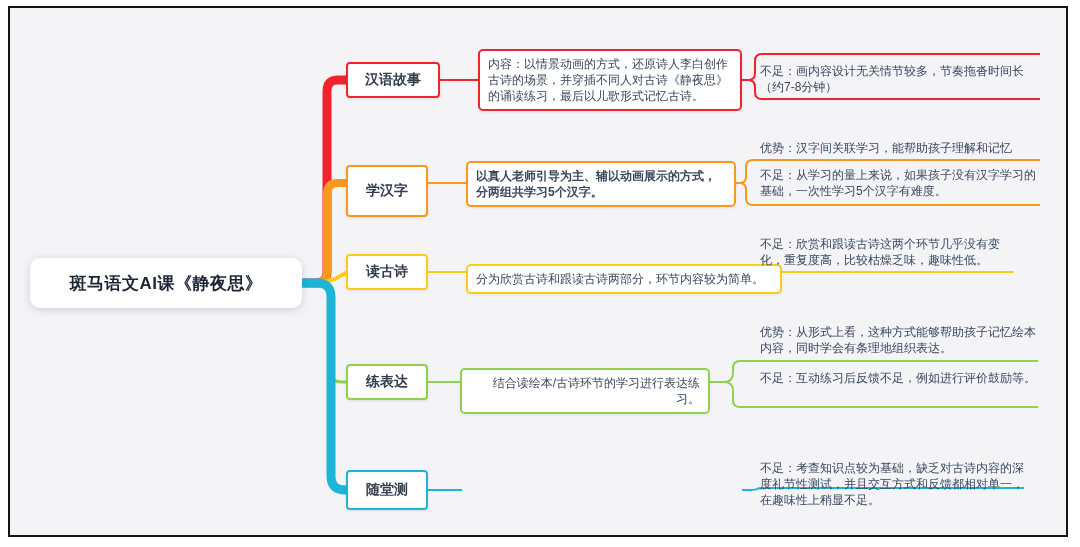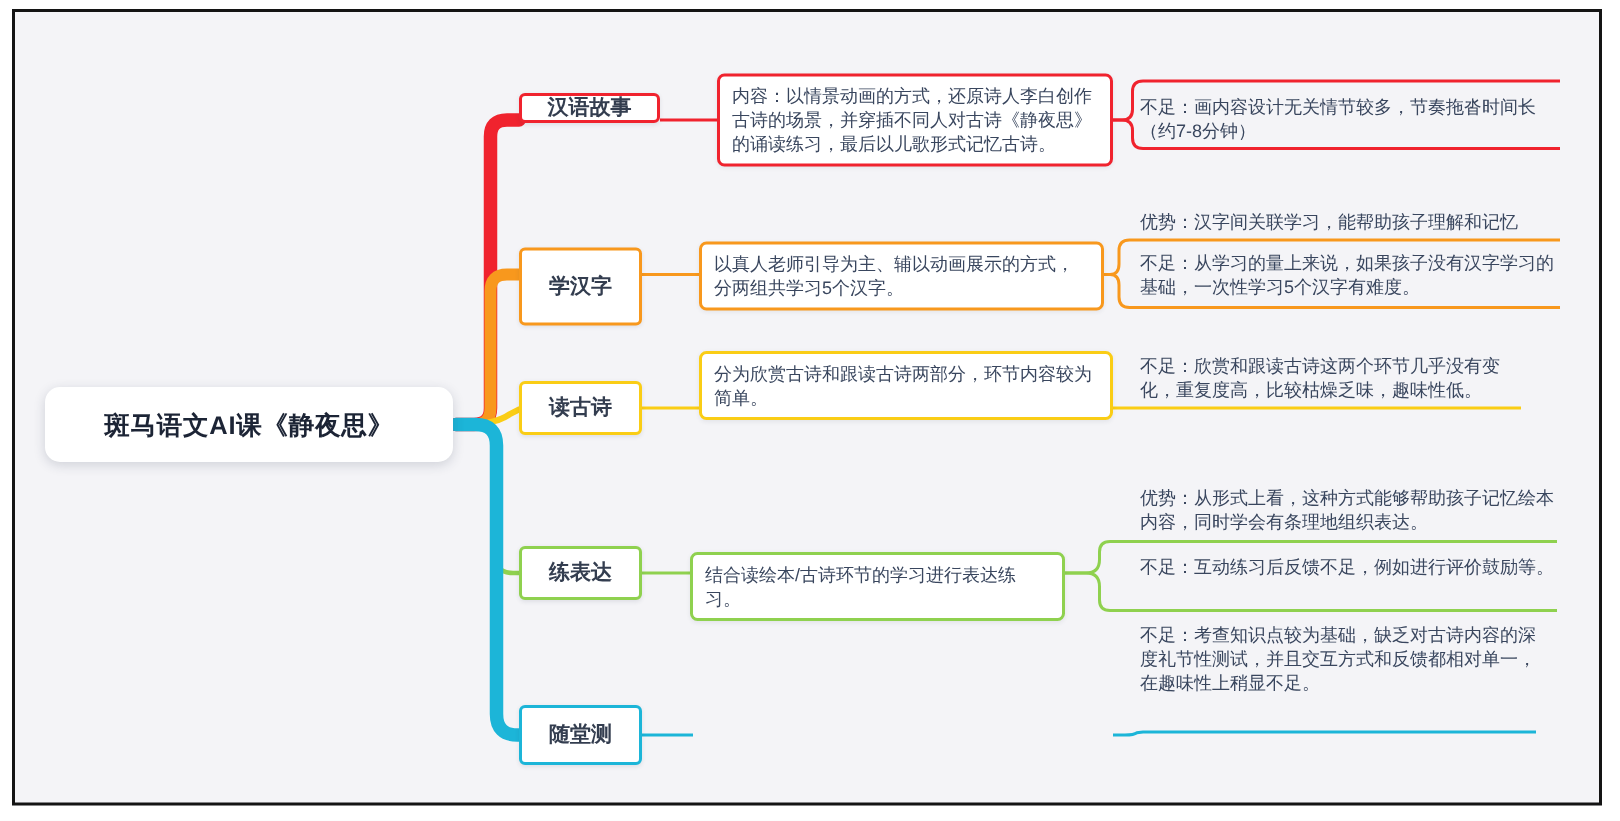--- a/index.html
+++ b/index.html
@@ -28,38 +28,38 @@
   .content{
     border:2px solid #701a75;border-radius:5px;padding:5px 8px;
     font-size:12px;line-height:16px;color:#39465e;
     box-shadow:0 1px 3px rgba(40,50,80,.08);
   }
   .leaf{
     position:absolute;font-size:12px;line-height:16px;color:#39465e;
     background:transparent;
   }
   
-  .t1{left:346px;top:62px;width:94px;height:20px;}
+  .t1{left:346px;top:62px;width:94px;height:36px;}
   .t2{left:346px;top:165px;width:82px;height:52px;}
   .t3{left:346px;top:254px;width:82px;height:36px;}
   .t4{left:346px;top:364px;width:82px;height:36px;}
   .t5{left:346px;top:470px;width:82px;height:40px;}
   .c1{left:478px;top:49px;width:264px;}
   .c2{left:466px;top:161px;width:270px;}
-  .c3{left:466px;top:234px;width:276px;}
+  .c3{left:466px;top:264px;width:316px;}
   .c4{left:460px;top:368px;width:250px;}
   .c5{left:462px;top:451px;width:280px;}
   .l1a{left:760px;top:18px;width:284px;}
   .l1d{left:760px;top:63px;width:284px;}
   .l2a{left:760px;top:140px;width:284px;}
   .l2d{left:760px;top:167px;width:284px;}
   .l3d{left:760px;top:236px;width:260px;}
   .l4a{left:760px;top:324px;width:282px;}
   .l4d{left:760px;top:370px;width:282px;}
-  .l5d{left:760px;top:415px;width:270px;}
+  .l5d{left:760px;top:460px;width:270px;}
 </style>
 </head>
 <body>
 
 <div class="canvas">
   <div class="frame"></div>
 
   <svg class="connectors" width="1080" height="547" viewBox="0 0 1080 547">
 
     <path d="M304,283 L316,283 Q327,283 327,272 L327,91 Q327,80 338,80 L346,80" fill="none" stroke-width="9" stroke-linecap="round" stroke="#F0232E"></path>
@@ -84,28 +84,28 @@
     <path d="M742,490 L750,490 Q756,490 758,488.5 L762,488 L1024,488" fill="none" stroke-width="2" stroke="#1CB5D8"></path>
   </svg>
 
   <div class="node central">斑马语文AI课《静夜思》</div>
 
   <div class="node topic t1" style="border-color: rgb(240, 35, 46);">汉语故事</div>
   <div class="node content c1" style="border-color: rgb(240, 35, 46);">内容：以情景动画的方式，还原诗人李白创作古诗的场景，并穿插不同人对古诗《静夜思》的诵读练习，最后以儿歌形式记忆古诗。</div>
   <div class="leaf l1d">不足：画内容设计无关情节较多，节奏拖沓时间长（约7-8分钟）</div>
 
   <div class="node topic t2" style="border-color: rgb(248, 152, 29);">学汉字</div>
-  <div class="node content c2" style="border-color: rgb(248, 152, 29);">以真人老师引导为主、辅以动画展示的方式，分两组共学习5个汉字。</div>
+  <div class="node content c2" style="border-color: rgb(248, 152, 29); font-weight: bold;">以真人老师引导为主、辅以动画展示的方式，分两组共学习5个汉字。</div>
   <div class="leaf l2a">优势：汉字间关联学习，能帮助孩子理解和记忆</div>
   <div class="leaf l2d">不足：从学习的量上来说，如果孩子没有汉字学习的基础，一次性学习5个汉字有难度。</div>
 
   <div class="node topic t3" style="border-color: rgb(250, 205, 21);">读古诗</div>
   <div class="node content c3" style="border-color: rgb(250, 205, 21);">分为欣赏古诗和跟读古诗两部分，环节内容较为简单。</div>
   <div class="leaf l3d">不足：欣赏和跟读古诗这两个环节几乎没有变化，重复度高，比较枯燥乏味，趣味性低。</div>
 
   <div class="node topic t4" style="border-color: rgb(143, 209, 79);">练表达</div>
-  <div class="node content c4" style="border-color: rgb(143, 209, 79);">结合读绘本/古诗环节的学习进行表达练习。</div>
+  <div class="node content c4" style="border-color: rgb(143, 209, 79); text-align: right;">结合读绘本/古诗环节的学习进行表达练习。</div>
   <div class="leaf l4a">优势：从形式上看，这种方式能够帮助孩子记忆绘本内容，同时学会有条理地组织表达。</div>
   <div class="leaf l4d">不足：互动练习后反馈不足，例如进行评价鼓励等。</div>
 
   <div class="node topic t5" style="border-color: rgb(28, 181, 216);">随堂测</div>
   <div class="leaf l5d">不足：考查知识点较为基础，缺乏对古诗内容的深度礼节性测试，并且交互方式和反馈都相对单一，在趣味性上稍显不足。</div>
 </div>
 
 </body></html>

